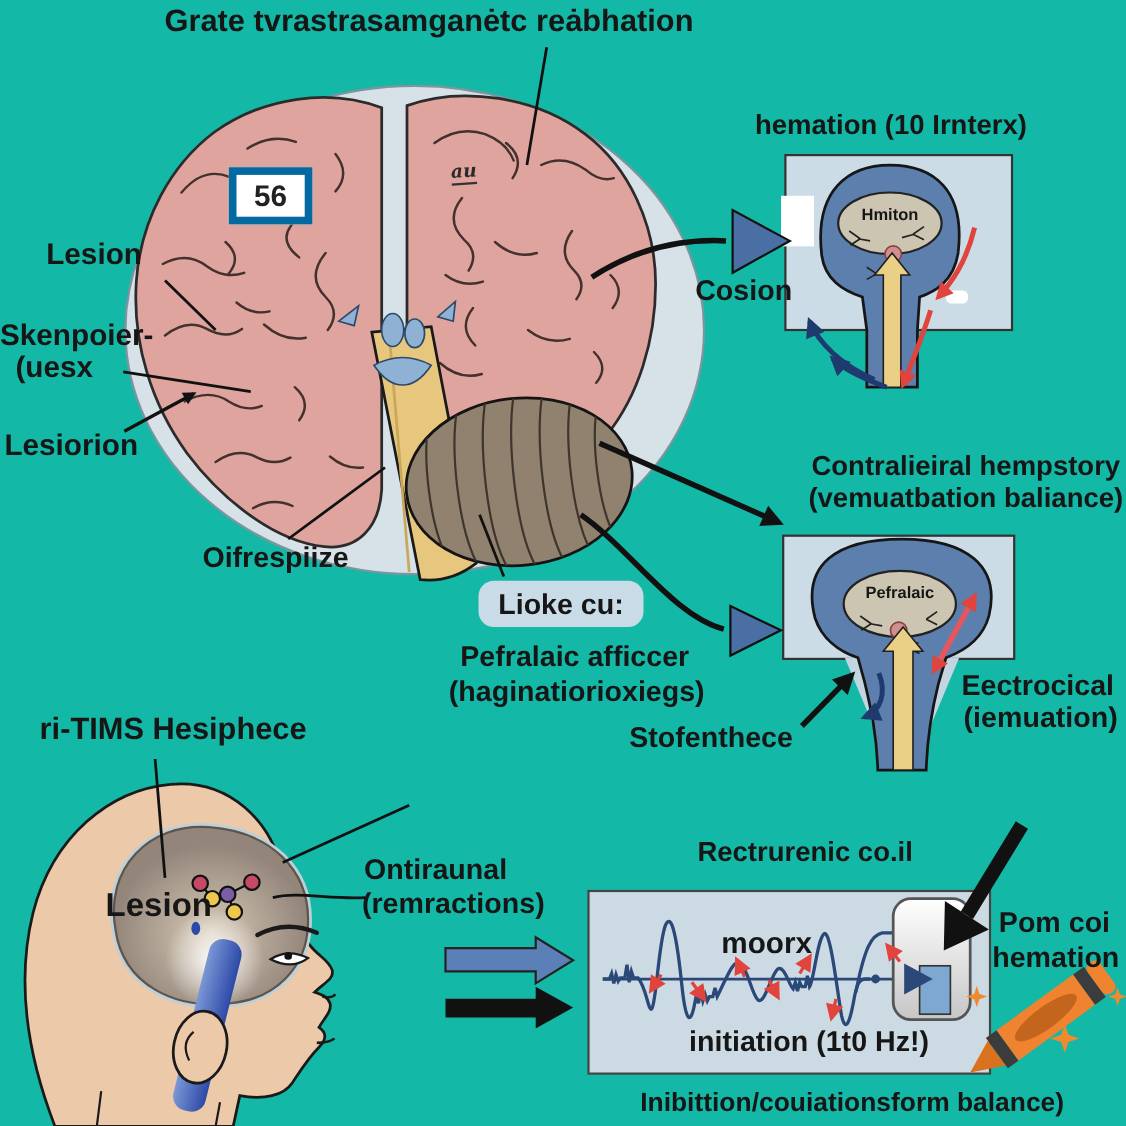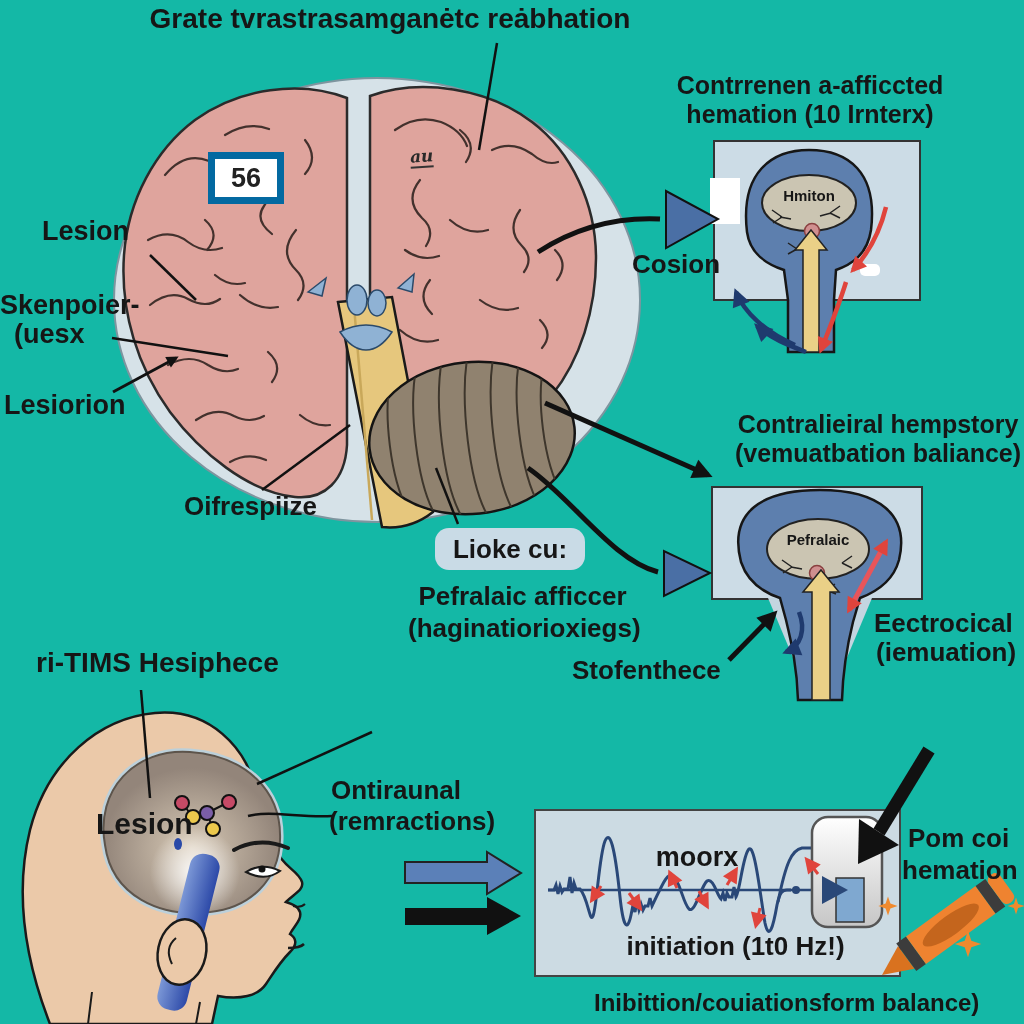--- a/index.html
+++ b/index.html
@@ -208,21 +208,20 @@
 <div class="lbl s28 ctr" style="left:130px;top:4px;width:520px;">Grate tvrastrasamganėtc reȧbhation</div>
 
 <div class="tagbox">56</div>
 <div class="autag">au</div>
 
 <div class="lbl s27" style="left:42px;top:217px;">Lesion</div>
 <div class="lbl s27" style="left:0px;top:291px;">Skenpoier-</div>
 <div class="lbl s27" style="left:14px;top:320px;">(uesx</div>
 <div class="lbl s27" style="left:4px;top:391px;">Lesiorion</div>
 
-<div class="lbl s25 ctr" style="left:665px;top:72px;width:290px;">Contrrenen a-afficcted</div>
 <div class="lbl s25 ctr" style="left:665px;top:101px;width:290px;">hemation (10 Irnterx)</div>
 <div class="lbl s26" style="left:632px;top:251px;">Cosion</div>
 <div class="lbl s15 ctr" style="left:769px;top:188px;width:80px;">Hmiton</div>
 
 <div class="lbl s25 ctr" style="left:728px;top:411px;width:300px;">Contralieiral hempstory</div>
 <div class="lbl s25 ctr" style="left:728px;top:440px;width:300px;">(vemuatbation baliance)</div>
 <div class="lbl s15 ctr" style="left:773px;top:532px;width:90px;">Pefralaic</div>
 <div class="lbl s26" style="left:572px;top:657px;">Stofenthece</div>
 <div class="lbl s26" style="left:874px;top:610px;">Eectrocical</div>
 <div class="lbl s26" style="left:876px;top:639px;">(iemuation)</div>
@@ -230,19 +229,20 @@
 <div class="lbl s26" style="left:184px;top:493px;">Oifrespiize</div>
 <div class="liokebox">Lioke cu:</div>
 <div class="lbl s26 ctr" style="left:415px;top:583px;width:215px;">Pefralaic afficcer</div>
 <div class="lbl s26 ctr" style="left:408px;top:615px;width:230px;">(haginatiorioxiegs)</div>
 
 <div class="lbl s28" style="left:36px;top:648px;text-align:right;">ri-TIMS Hesiphece</div>
 <div class="lbl s30" style="left:96px;top:808px;">Lesion</div>
 <div class="lbl s26" style="left:331px;top:777px;">Ontiraunal</div>
 <div class="lbl s26" style="left:329px;top:808px;">(remractions)</div>
 
+<div class="lbl s25" style="left:634px;top:762px;">Rectrurenic co.il</div>
 <div class="lbl s27 ctr" style="left:642px;top:843px;width:110px;">moorx</div>
 <div class="lbl s26 ctr" style="left:618px;top:933px;width:235px;">initiation (1t0 Hz!)</div>
 <div class="lbl s26" style="left:908px;top:825px;">Pom coi</div>
 <div class="lbl s26" style="left:902px;top:857px;">hemation</div>
-<div class="lbl s24" style="left:594px;top:990px;">Inibittion/couiationsform balance)</div>
+<div class="lbl s24" style="left:582px;top:990px;">Inibittion/couiationsform balance)</div>
 
 </div>
 
 </body></html>

